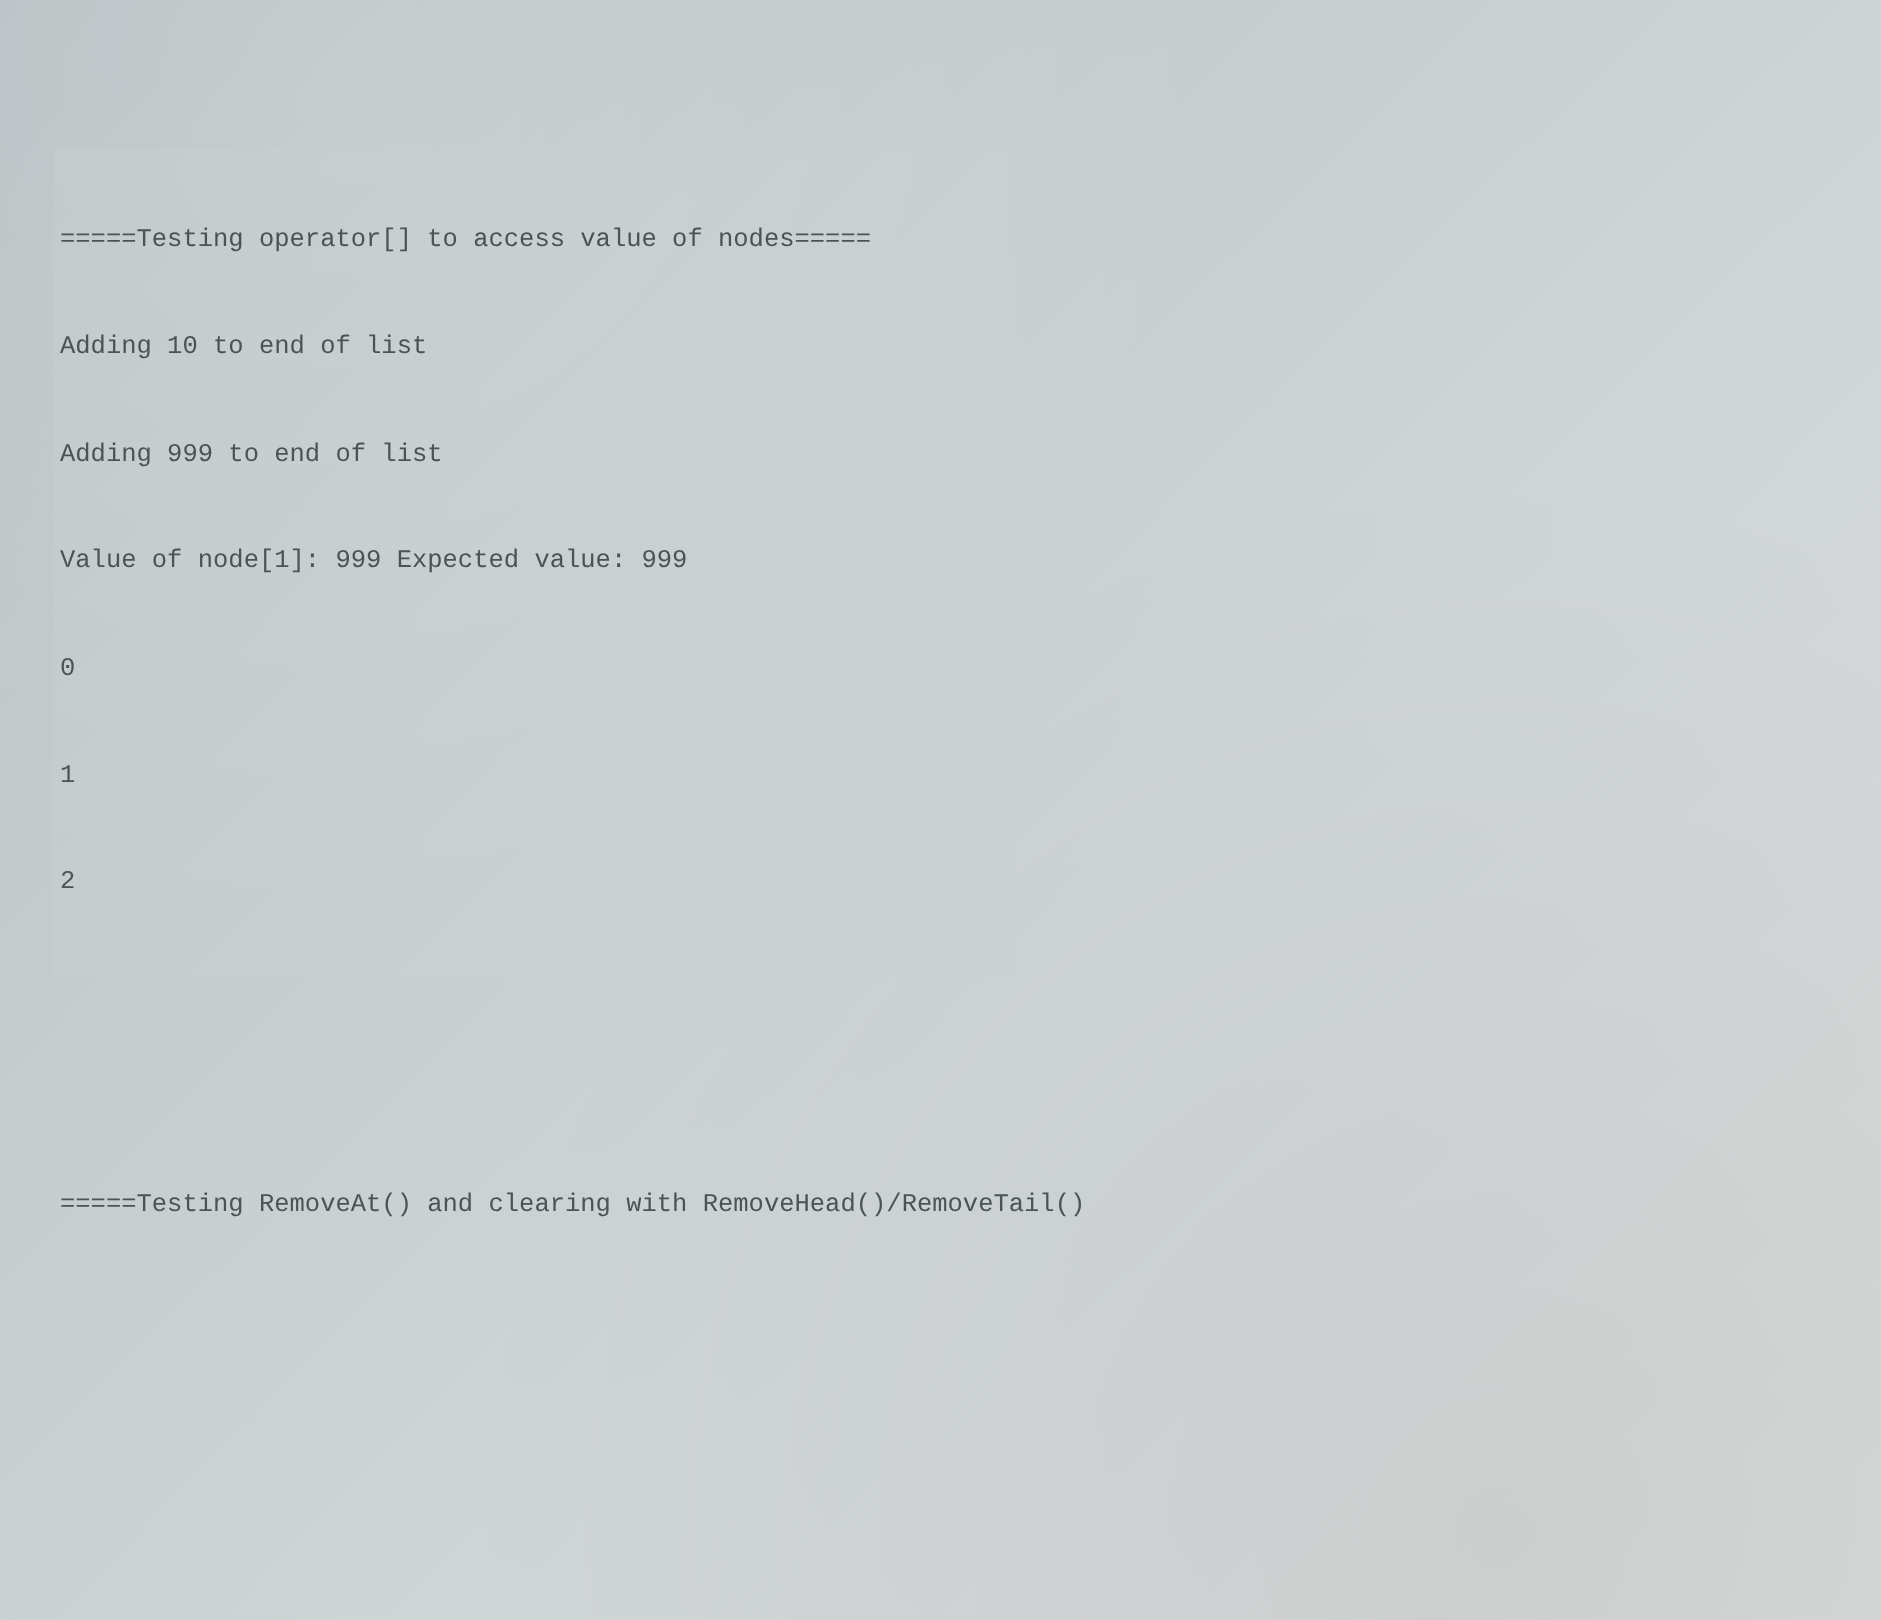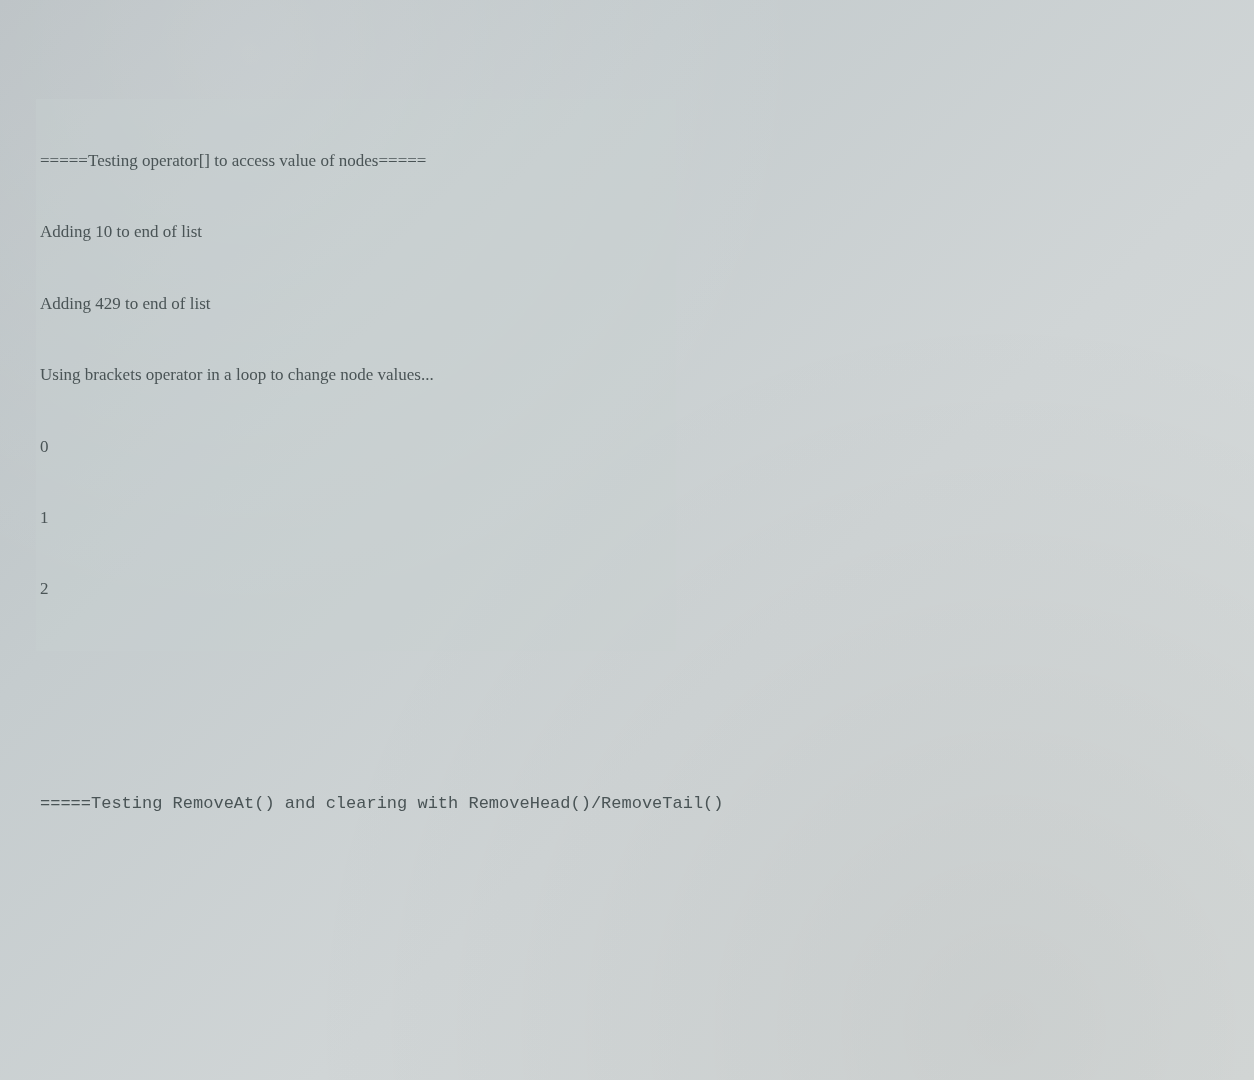--- a/index.html
+++ b/index.html
@@ -36,33 +36,32 @@
     }
     .line {
       display: block;
     }
     .highlight-top {
       background: rgba(200,208,210,0.35);
       padding: 2px 0;
       margin-left: -4px;
       padding-left: 4px;
       width: 640px;
-      font-family: Liberation Serif, serif;
     }
   </style>
 </head>
 <body>
 
 <div class="terminal">
 
   <div class="block highlight-top">
     <span class="line">=====Testing operator[] to access value of nodes=====</span>
     <span class="line">Adding 10 to end of list</span>
-    <span class="line">Adding 429 to end of list</span>
-    <span class="line">Using brackets operator in a loop to change node values...</span>
+    <span class="line">Adding 999 to end of list</span>
+    <span class="line">Value of node[1]: 999 Expected value: 999</span>
     <span class="line">0</span>
     <span class="line">1</span>
     <span class="line">2</span>
   </div>
 
   <div class="block">
     <span class="line">=====Testing RemoveAt() and clearing with RemoveHead()/RemoveTail()</span>
     
     
     

